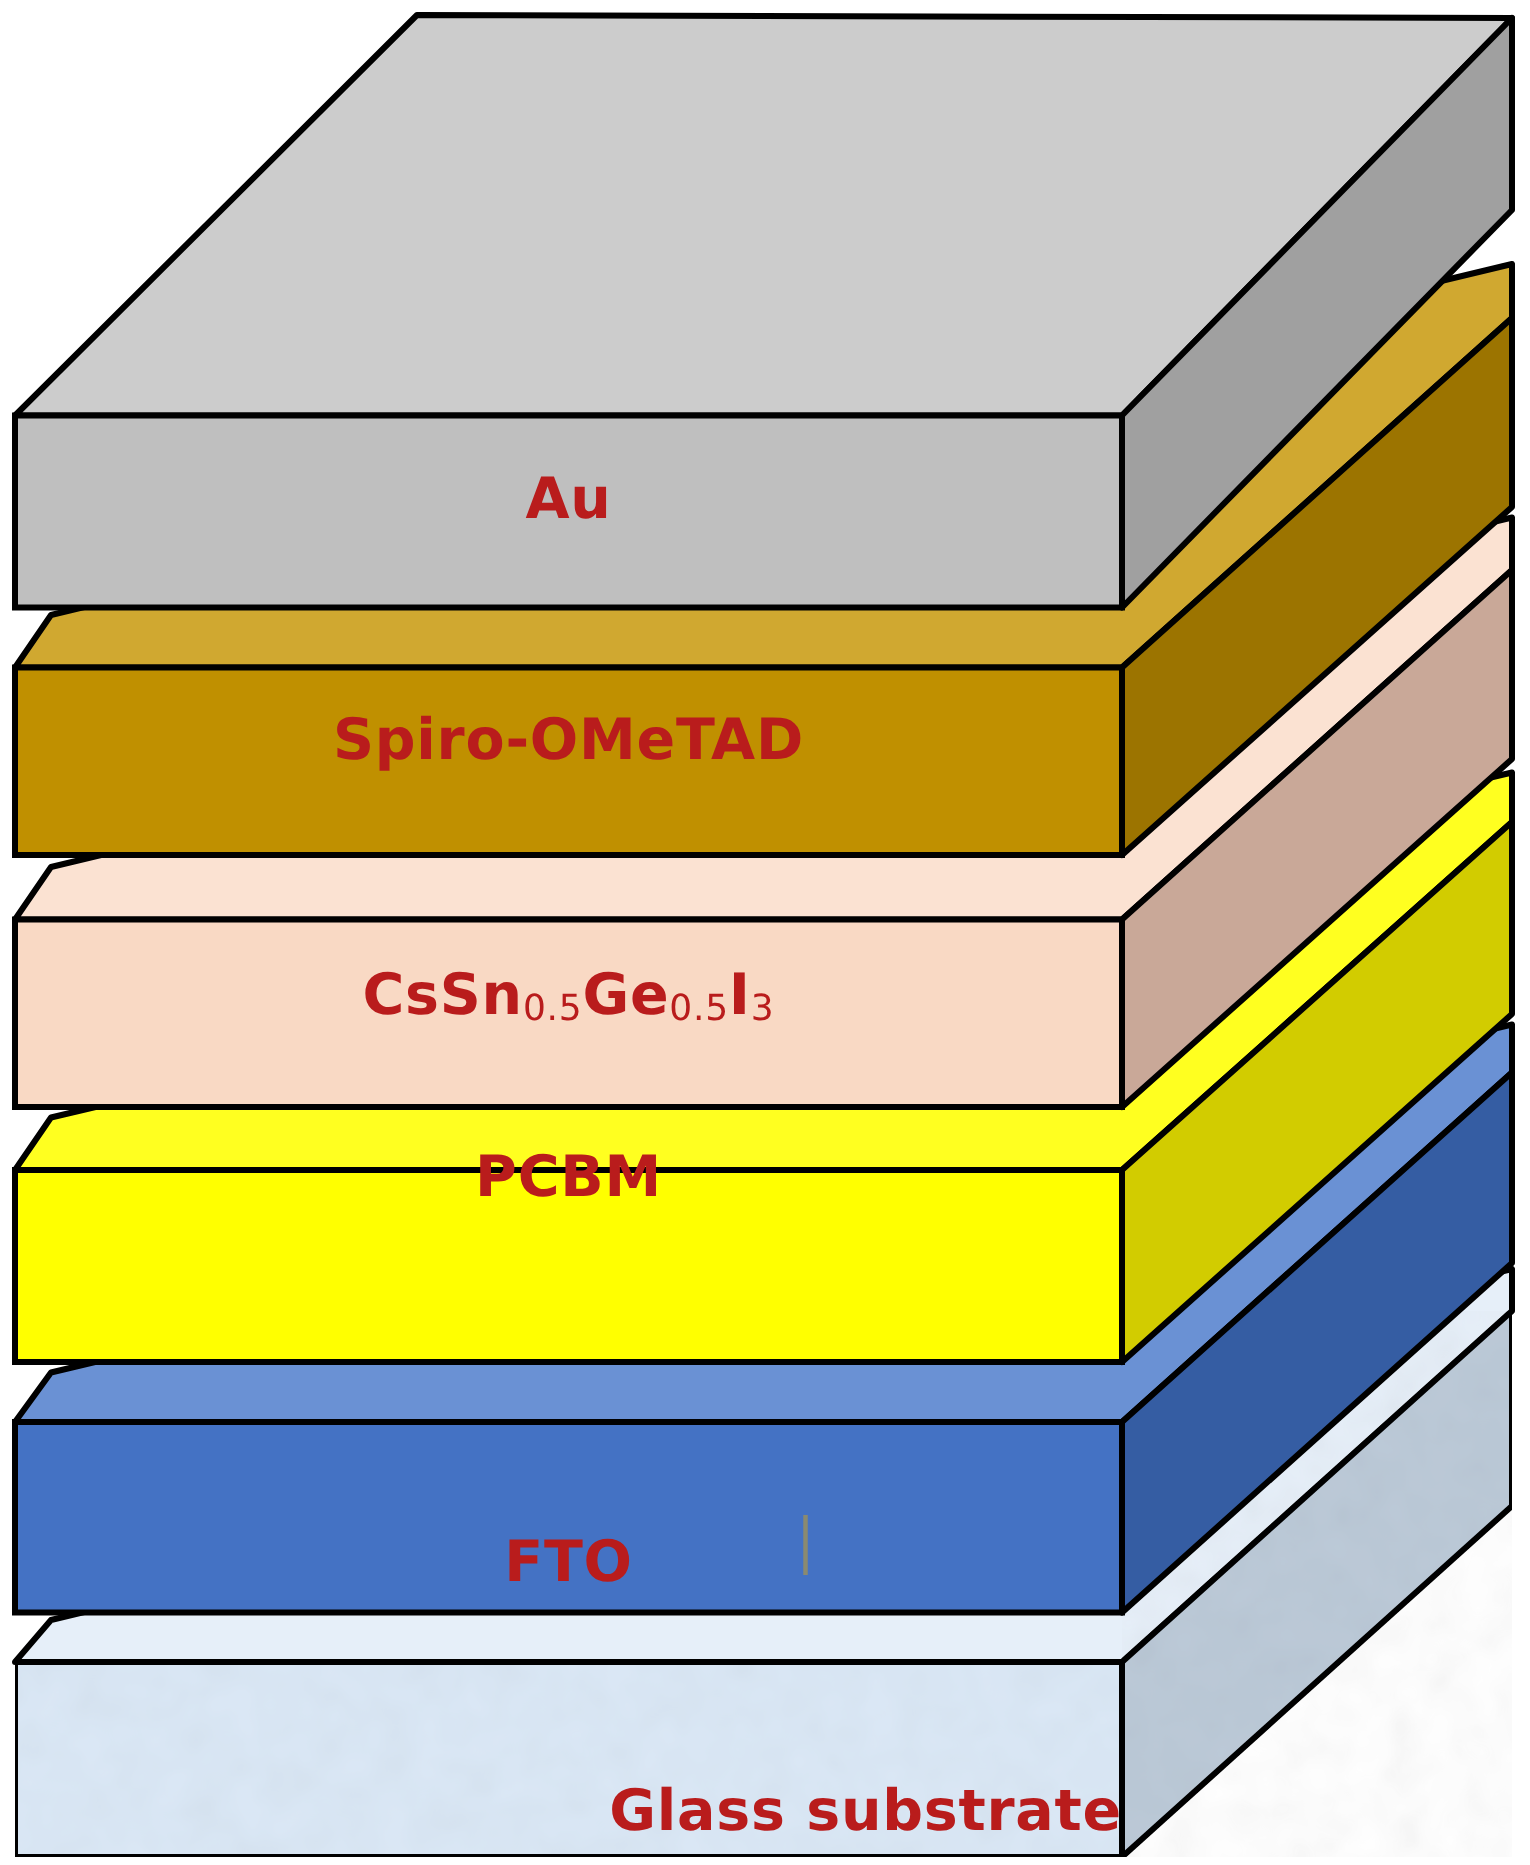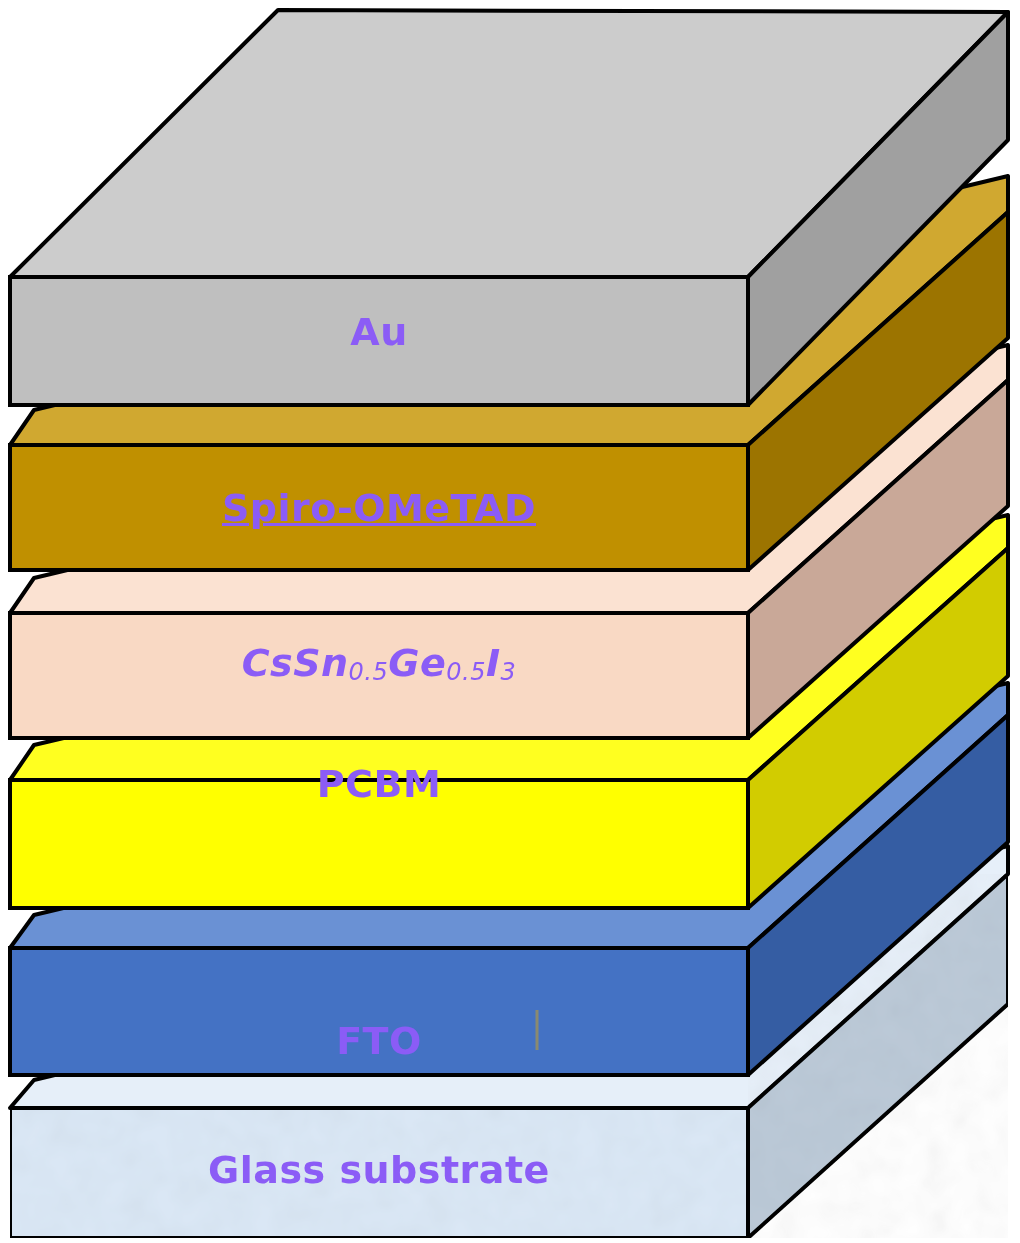--- a/index.html
+++ b/index.html
@@ -1,21 +1,21 @@
 <!DOCTYPE html>
 <html><head>
 <meta charset="utf-8">
 <style>
   html, body { margin: 0; padding: 0; background: #ffffff; }
   body { width: 1020px; height: 1243px; position: relative; overflow: hidden; }
   #stack { position: absolute; left: 0; top: 0; width: 1020px; height: 1243px; }
   .layer-label {
     position: absolute; left: 10px; width: 738px; text-align: center;
     font-family: "DejaVu Sans", sans-serif; font-weight: bold; font-size: 38px;
-    color: #8b5cf6; letter-spacing: 0.5px; pointer-events: none;
+    color: #b91c1c; letter-spacing: 0.5px; pointer-events: none;
   }
   .layer-label sub { font-size: 24px; font-weight: normal; vertical-align: -4px; }
 </style>
 </head>
 <body>
 
 <svg id="stack" viewBox="0 0 1020 1243" xmlns="http://www.w3.org/2000/svg">
   <defs>
     <filter id="grain" x="0" y="0" width="100%" height="100%">
       <feTurbulence type="fractalNoise" baseFrequency="0.04" numOctaves="2" result="n"></feTurbulence>
@@ -59,17 +59,17 @@
   </g>
 
   <g>
     <polygon points="10,277 278,10 1008,12 748,277" fill="#cccccc" stroke="#000" stroke-width="4" stroke-linejoin="round"></polygon>
     <polygon points="748,277 1008,12 1008,140 748,405" fill="#a0a0a0" stroke="#000" stroke-width="4" stroke-linejoin="round"></polygon>
     <rect x="10" y="277" width="738" height="128" fill="#bfbfbf" stroke="#000" stroke-width="4"></rect>
   </g>
 </svg>
 
 <div class="layer-label" style="top:310px;">Au</div>
-<div class="layer-label" style="top:486px;text-decoration:underline;">Spiro-OMeTAD</div>
-<div class="layer-label" style="top:641px;font-style:italic;"><span>CsSn</span><sub>0.5</sub><span>Ge</span><sub>0.5</sub><span>I</span><sub>3</sub></div>
+<div class="layer-label" style="top:471px;">Spiro-OMeTAD</div>
+<div class="layer-label" style="top:641px;"><span>CsSn</span><sub>0.5</sub><span>Ge</span><sub>0.5</sub><span>I</span><sub>3</sub></div>
 <div class="layer-label" style="top:762px;">PCBM</div>
 <div class="layer-label" style="top:1019px;">FTO</div>
-<div class="layer-label" style="top:1148px;">Glass substrate</div>
+<div class="layer-label" style="top:1185px;text-align:right;">Glass substrate</div>
 
 </body></html>

